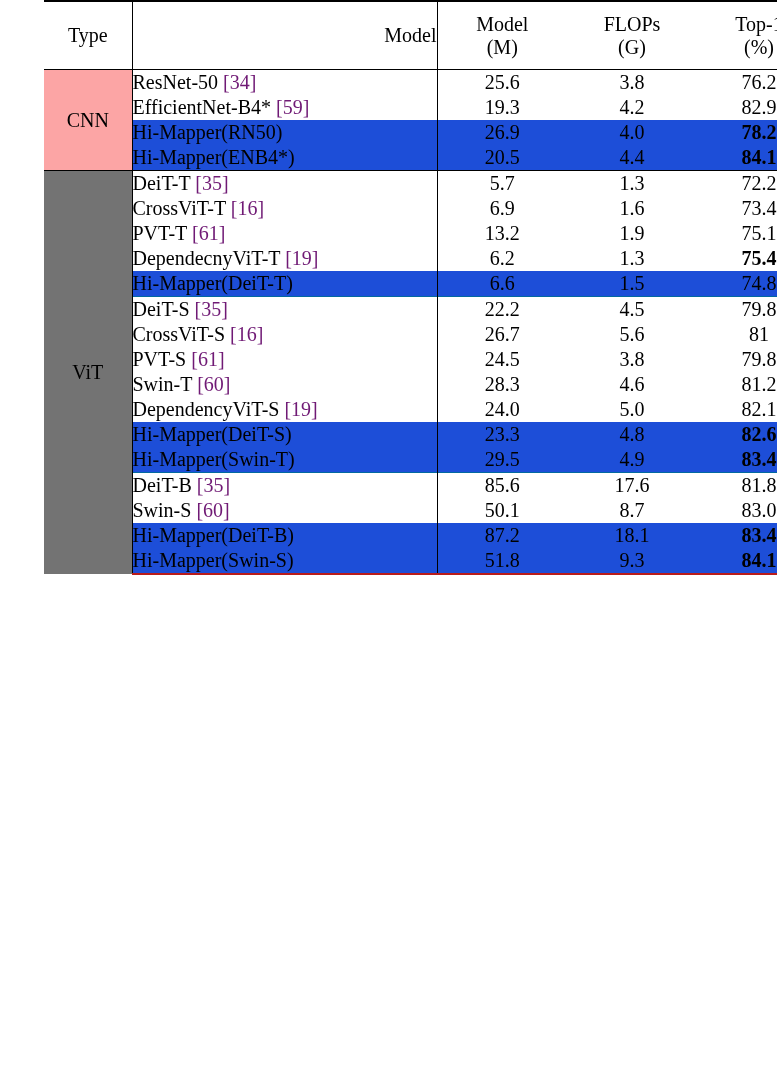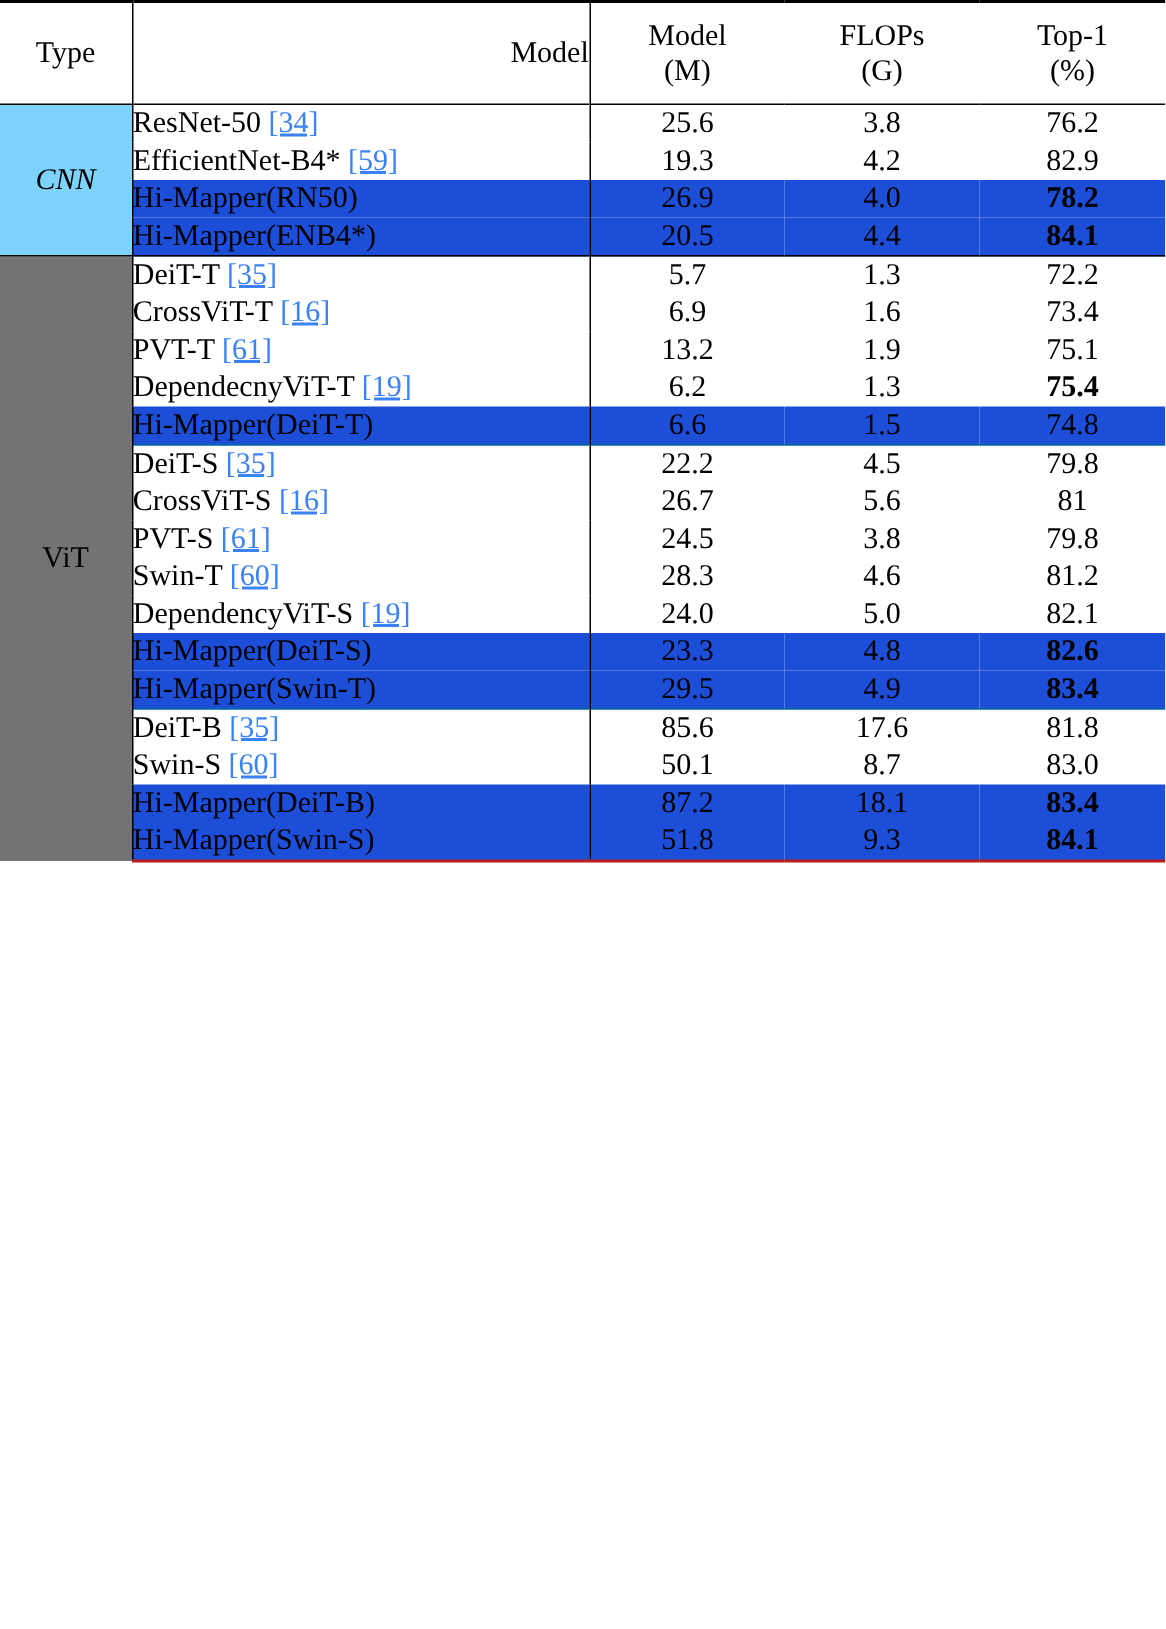--- a/index.html
+++ b/index.html
@@ -11,20 +11,21 @@
     font-family: "Liberation Serif", serif;
     color: #000000;
   }
   #page {
     width: 777px;
     height: 1086px;
     position: relative;
     background: #ffffff;
     box-sizing: border-box;
     overflow: hidden;
+    padding-left: 44px;
   }
   table.results {
     border-collapse: collapse;
     width: 777px;
     table-layout: fixed;
     font-size: 20px;
   }
   table.results col.c-type { width: 88px; }
   table.results col.c-model { width: 305px; }
   table.results col.c-params { width: 130px; }
@@ -53,21 +54,21 @@
   .center { text-align: center; }
   .left { text-align: left; }
   .bold { font-weight: bold; margin-top: 18px; }
 
   .hdr-cell {
     text-align: center;
     padding: 4px 8px;
   }
   .hdr-line2 { display: block; }
 
-  .ref { color: #3b82f6; text-decoration: underline; }
+  .ref { color: #701a75; }
 
   .highlight td { background: #1d4ed8; }
 
   .type-label {
     text-align: center;
     font-size: 20px;
   }
 
   .model-text { white-space: nowrap; }
 </style>
@@ -85,21 +86,21 @@
     </colgroup>
     <tbody id="table-body">
         <tr class="rule-top">
           <td class="hdr-cell vline-right" style="padding-top: 22px; padding-bottom: 22px;"><span>Type</span></td>
           <td class="hdr-cell vline-right" style="text-align: right; padding-top: 22px; padding-bottom: 22px;"><span>Model</span></td>
           <td class="hdr-cell"><span>Model</span><span class="hdr-line2">(M)</span></td>
           <td class="hdr-cell"><span>FLOPs</span><span class="hdr-line2">(G)</span></td>
           <td class="hdr-cell"><span>Top-1</span><span class="hdr-line2">(%)</span></td>
         </tr>
         <tr class="rule-mid">
-          <td rowspan="4" class="type-label vline-right" style="background: #7dd3fc; font-style: italic;">CNN</td>
+          <td rowspan="4" class="type-label vline-right" style="background: #fca5a5;">CNN</td>
           <td class="cell left vline-right"><span class="model-text">ResNet-50</span> <span class="ref">[34]</span></td>
           <td class="cell center"><span>25.6</span></td>
           <td class="cell center"><span>3.8</span></td>
           <td class="cell center"><span class="">76.2</span></td>
         </tr>
         <tr class="">
           <td class="cell left vline-right"><span class="model-text">EfficientNet-B4*</span> <span class="ref">[59]</span></td>
           <td class="cell center"><span>19.3</span></td>
           <td class="cell center"><span>4.2</span></td>
           <td class="cell center"><span class="">82.9</span></td>

